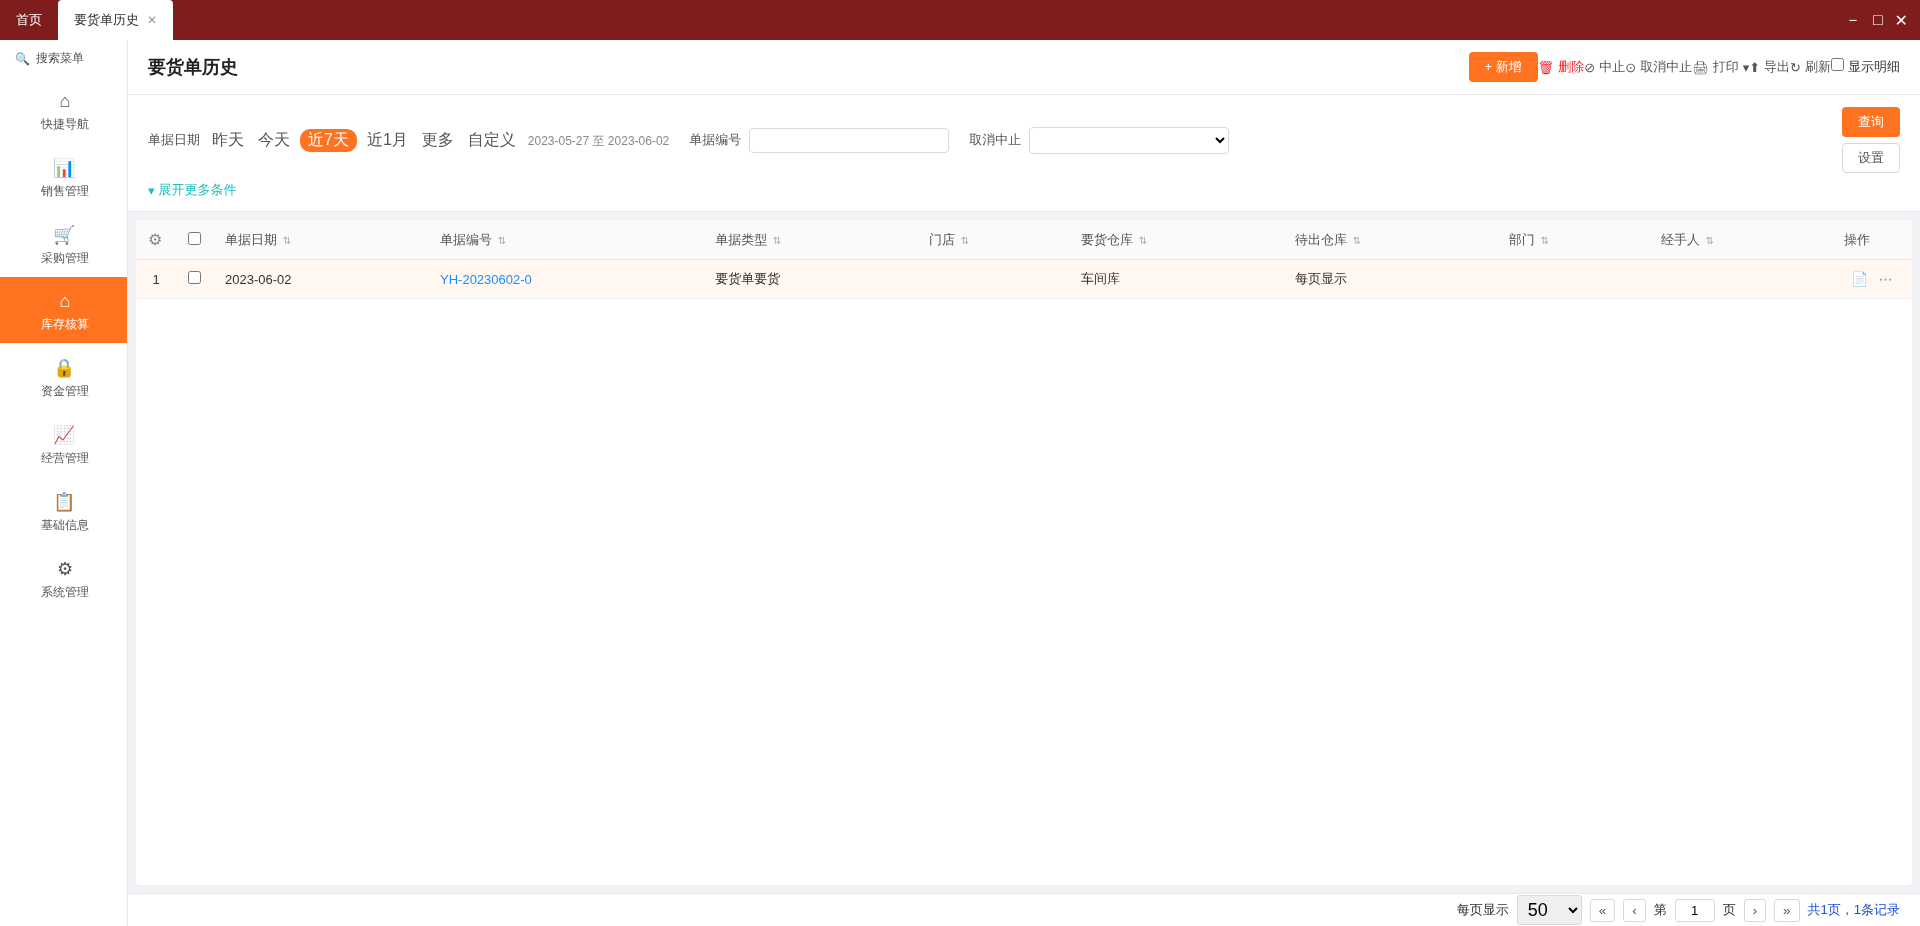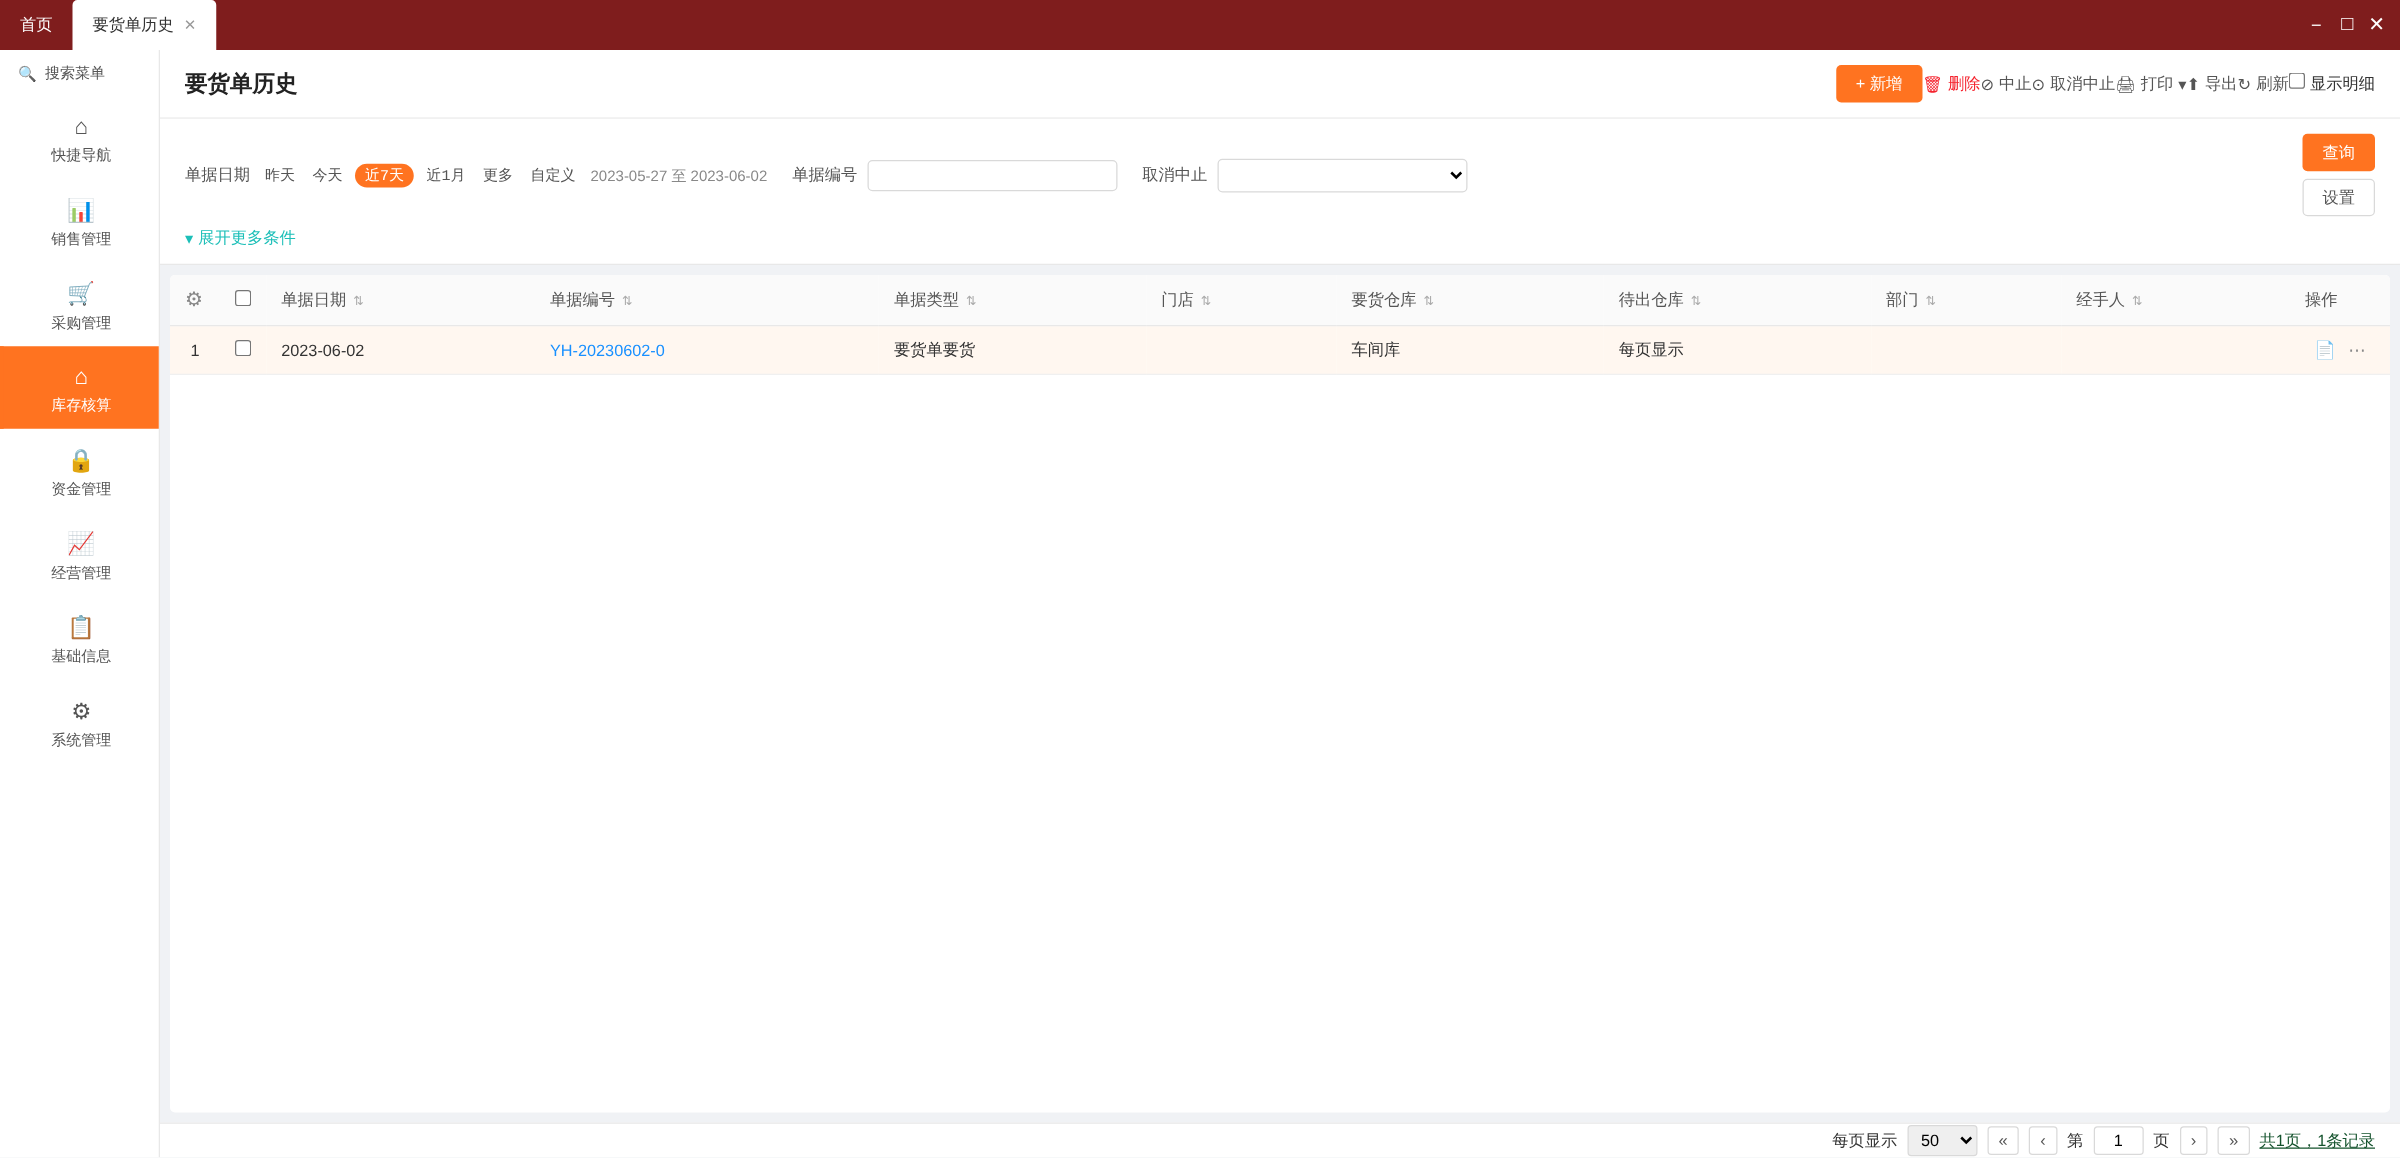--- a/index.html
+++ b/index.html
@@ -35,21 +35,21 @@
     .toolbar-btn.danger { color: #f5222d; }
     .btn-primary { background: #ff7320; color: #fff; border: none; padding: 6px 16px; border-radius: 4px; cursor: pointer; font-size: 13px; white-space: nowrap; }
     .btn-default { background: #fff; color: #555; border: 1px solid #d9d9d9; padding: 5px 14px; border-radius: 4px; cursor: pointer; font-size: 13px; white-space: nowrap; }
 
     
     .filter-area { background: #fff; padding: 12px 20px; border-bottom: 1px solid #e8e8e8; flex-shrink: 0; }
     .filter-row { display: flex; align-items: center; gap: 20px; flex-wrap: wrap; }
     .filter-item { display: flex; align-items: center; gap: 8px; font-size: 13px; }
     .filter-label { color: #555; white-space: nowrap; }
     .date-options { display: flex; gap: 6px; align-items: center; }
-    .date-opt { cursor: pointer; color: #555; font-size: 12px; padding: 1px 4px; border-radius: 3px; font-family: Liberation Mono, monospace; }
+    .date-opt { cursor: pointer; color: #555; font-size: 16px; padding: 1px 4px; border-radius: 3px; }
     .date-opt.active { background: #ff7320; color: #fff; border-radius: 10px; padding: 1px 8px; }
     .date-range-text { color: #888; font-size: 12px; margin-top: 2px; }
     .filter-input { border: 1px solid #d9d9d9; border-radius: 4px; padding: 4px 8px; font-size: 13px; outline: none; width: 200px; }
     .filter-select { border: 1px solid #d9d9d9; border-radius: 4px; padding: 4px 8px; font-size: 13px; outline: none; width: 200px; background: #fff; }
     .expand-btn { display: flex; align-items: center; gap: 4px; cursor: pointer; color: #1cbfb8; font-size: 13px; margin-top: 8px; }
     .filter-actions { display: flex; flex-direction: column; gap: 6px; margin-left: auto; }
 
     
     .table-area { flex: 1; overflow: auto; padding: 0; background: #fff; margin: 8px; border-radius: 4px; }
     .data-table { width: 100%; border-collapse: collapse; font-size: 13px; }
@@ -62,22 +62,22 @@
     .col-num { width: 40px; text-align: center; }
     .col-ops { width: 80px; text-align: center; }
     .op-icon { cursor: pointer; color: #888; font-size: 14px; margin: 0 3px; }
     .settings-icon { color: #888; cursor: pointer; font-size: 16px; }
 
     
     .table-footer { background: #fdf8f4; padding: 8px 20px; border-top: 1px solid #e8e8e8; font-size: 13px; color: #555; flex-shrink: 0; margin: 0 8px; }
     .pagination-bar { background: #fff; padding: 1px 20px; display: flex; align-items: center; justify-content: flex-end; gap: 8px; border-top: 1px solid #e8e8e8; flex-shrink: 0; font-size: 13px; }
     .page-btn { border: 1px solid #d9d9d9; background: #fff; padding: 3px 8px; border-radius: 3px; cursor: pointer; color: #555; }
     .page-input { border: 1px solid #d9d9d9; border-radius: 3px; padding: 3px 6px; width: 40px; text-align: center; font-size: 13px; }
-    .page-select { border: 1px solid #d9d9d9; border-radius: 3px; padding: 3px 6px; font-size: 13px; }
-    .page-info { color: #14532d; text-decoration: underline; }
+    .page-select { border: 1px solid #d9d9d9; border-radius: 3px; padding: 3px 6px; font-size: 18px; }
+    .page-info { color: #1d4ed8; }
   </style>
 </head>
 <body>
 
 <div class="top-bar">
   <div class="top-bar-tabs">
     <div class="top-tab home">
       <span>首页</span>
     </div>
     <div class="top-tab active">

